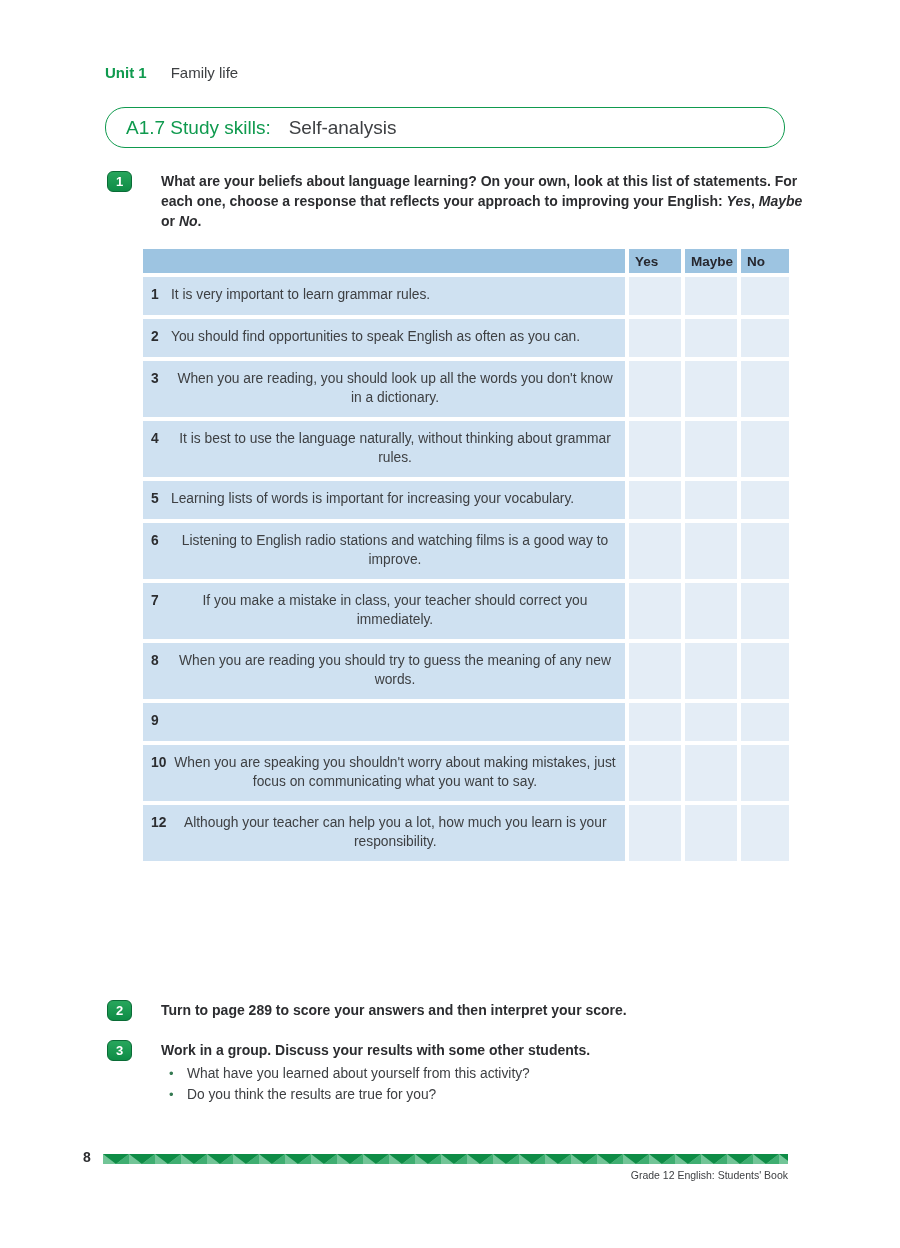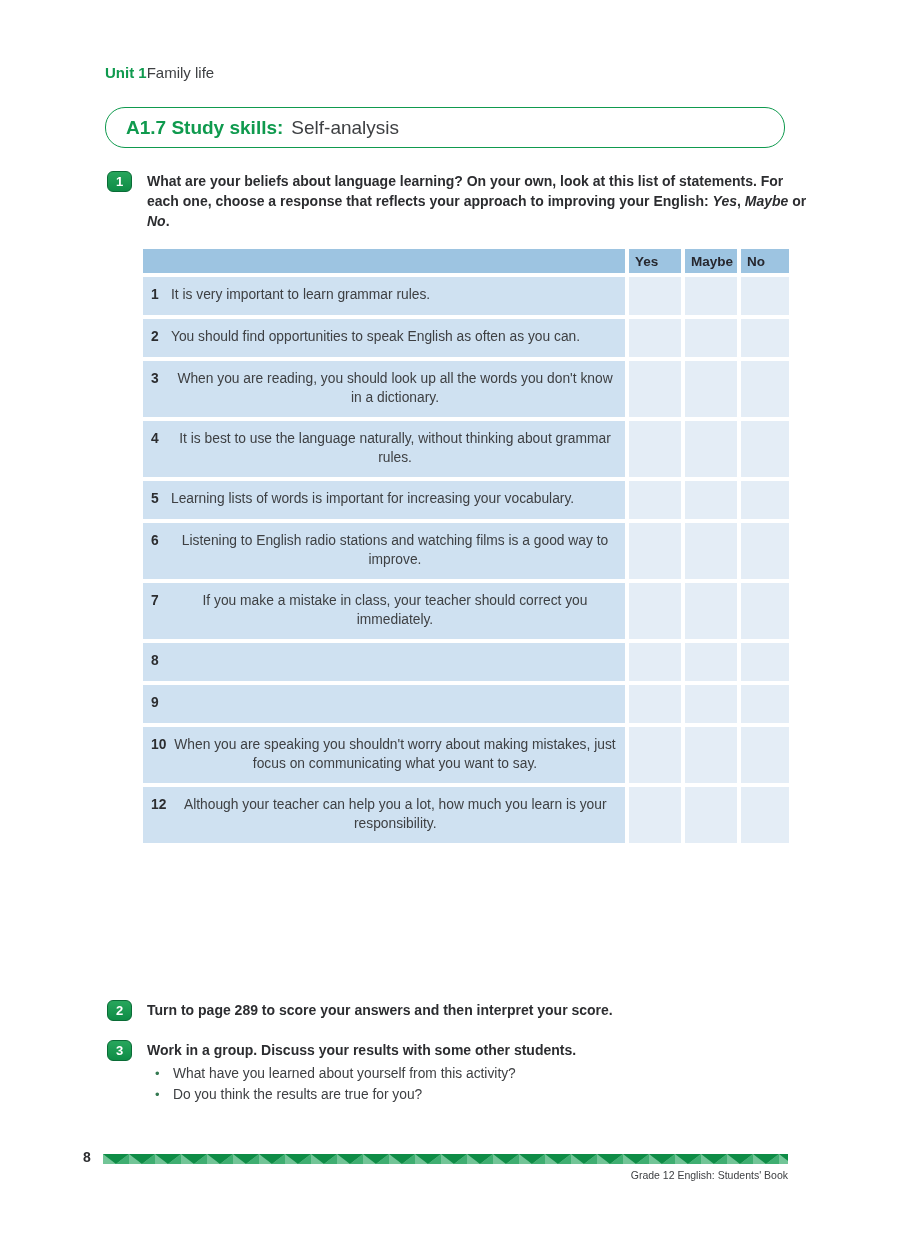--- a/index.html
+++ b/index.html
@@ -15,42 +15,42 @@
   html,body{background:#ffffff;}
   body{
     width:900px;height:1248px;position:relative;overflow:hidden;
     font-family:"Liberation Sans", sans-serif;
     color:var(--text-dark);
   }
   .page{position:absolute;inset:0;background:#fff;}
 
   
   .unit-header{position:absolute;left:105px;top:64px;font-size:15px;}
-  .unit-label{color:var(--green);font-weight:bold;}
+  .unit-label{color:var(--green);font-weight:bold;margin-right:24px;}
   .unit-title{color:var(--text-dark);}
 
   
   .section-box{
     position:absolute;left:105px;top:107px;width:680px;height:41px;
     border:1.6px solid var(--green);border-radius:20px;
     display:flex;align-items:center;padding-left:20px;background:#fff;
   }
-  .section-code{color:var(--green);font-weight:bold;font-size:19px;margin-right:8px;}
+  .section-code{color:var(--green);font-weight:normal;font-size:19px;margin-right:18px;}
   .section-title{color:var(--text-dark);font-size:19px;}
 
   
   .activity{position:absolute;left:107px;display:flex;align-items:flex-start;}
   .badge{
     flex:0 0 auto;width:25px;height:21px;margin-top:0;
     background:linear-gradient(#27a65c,#0e8c46);
     border:1.5px solid var(--green-dark);border-radius:6px;
     color:#fff;font-weight:bold;font-size:13px;
     display:flex;align-items:center;justify-content:center;
   }
-  .activity-text{margin-left:15px;font-weight:bold;font-size:14px;line-height:20px;color:var(--text-bold);}
+  .activity-text{margin-left:29px;font-weight:bold;font-size:14px;line-height:20px;color:var(--text-bold);}
   #activity1{top:171px;width:700px;}
   #activity1 .activity-text{width:660px;}
   .bi{font-style:italic;}
   #activity2{top:1000px;width:700px;}
   #activity3{top:1040px;width:700px;}
   .bullets{list-style:none;margin-top:3px;}
   .bullets li{
     position:relative;padding-left:26px;font-weight:normal;font-size:13.8px;
     line-height:21px;color:var(--text-dark);
   }
@@ -178,20 +178,21 @@
           <span class="rownum">7</span>
           <div class="rowtext">If you make a mistake in class, your teacher should correct you immediately.</div>
         </div>
         <div class="cell answer w-yes"></div>
         <div class="cell answer w-maybe"></div>
         <div class="cell answer w-no"></div>
       </div>
       <div class="trow">
         <div class="cell statement">
           <span class="rownum">8</span>
+          <div class="rowtext">When you are reading you should try to guess the meaning of any new words.</div>
         </div>
         <div class="cell answer w-yes"></div>
         <div class="cell answer w-maybe"></div>
         <div class="cell answer w-no"></div>
       </div>
       <div class="trow">
         <div class="cell statement">
           <span class="rownum">9</span>
         </div>
         <div class="cell answer w-yes"></div>

